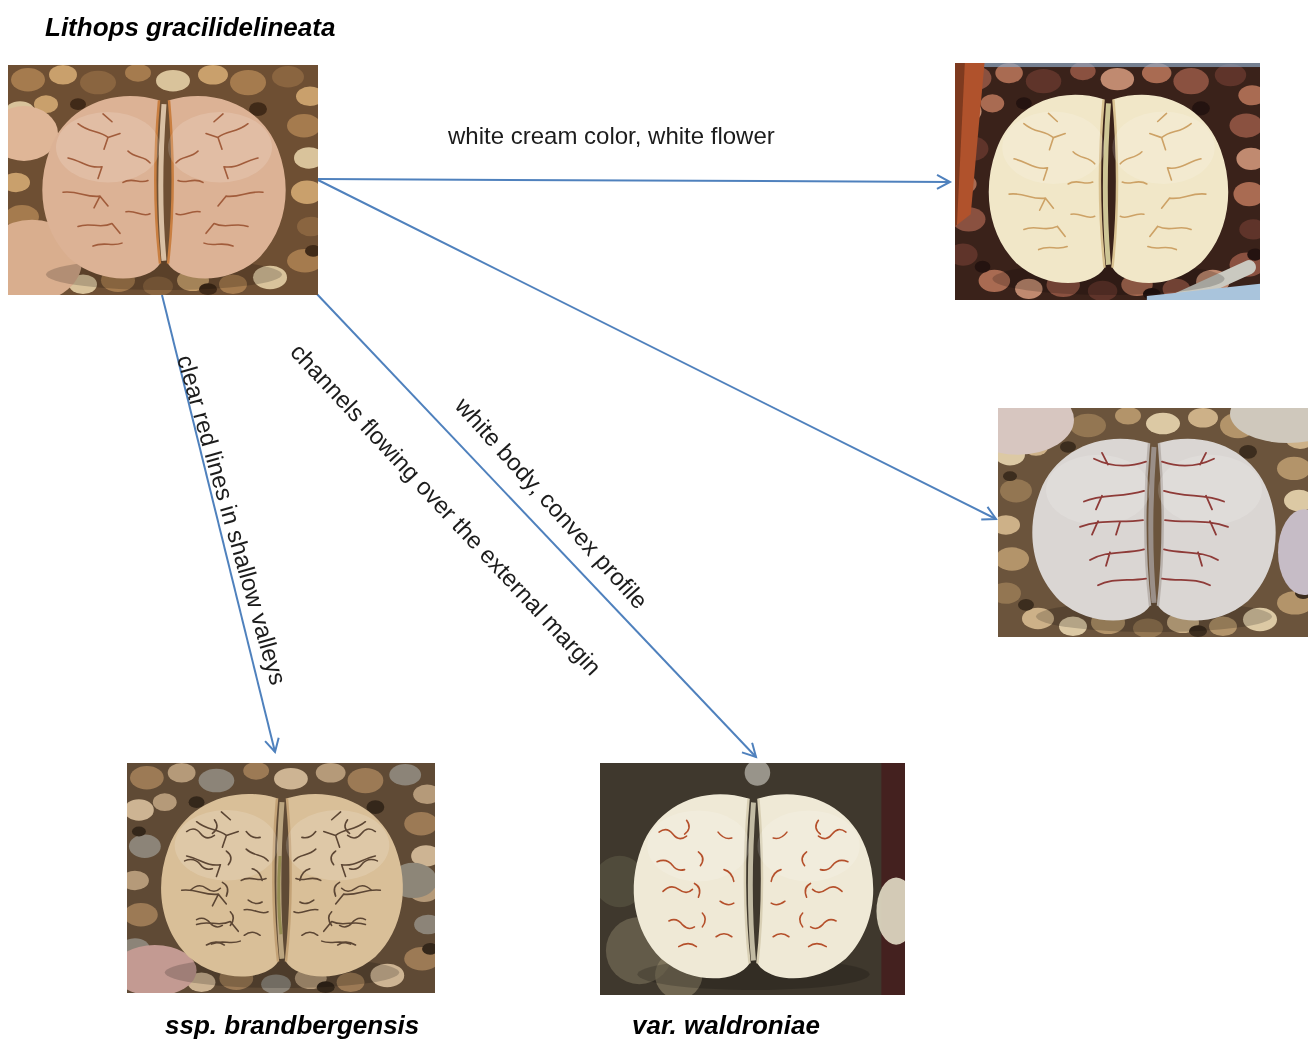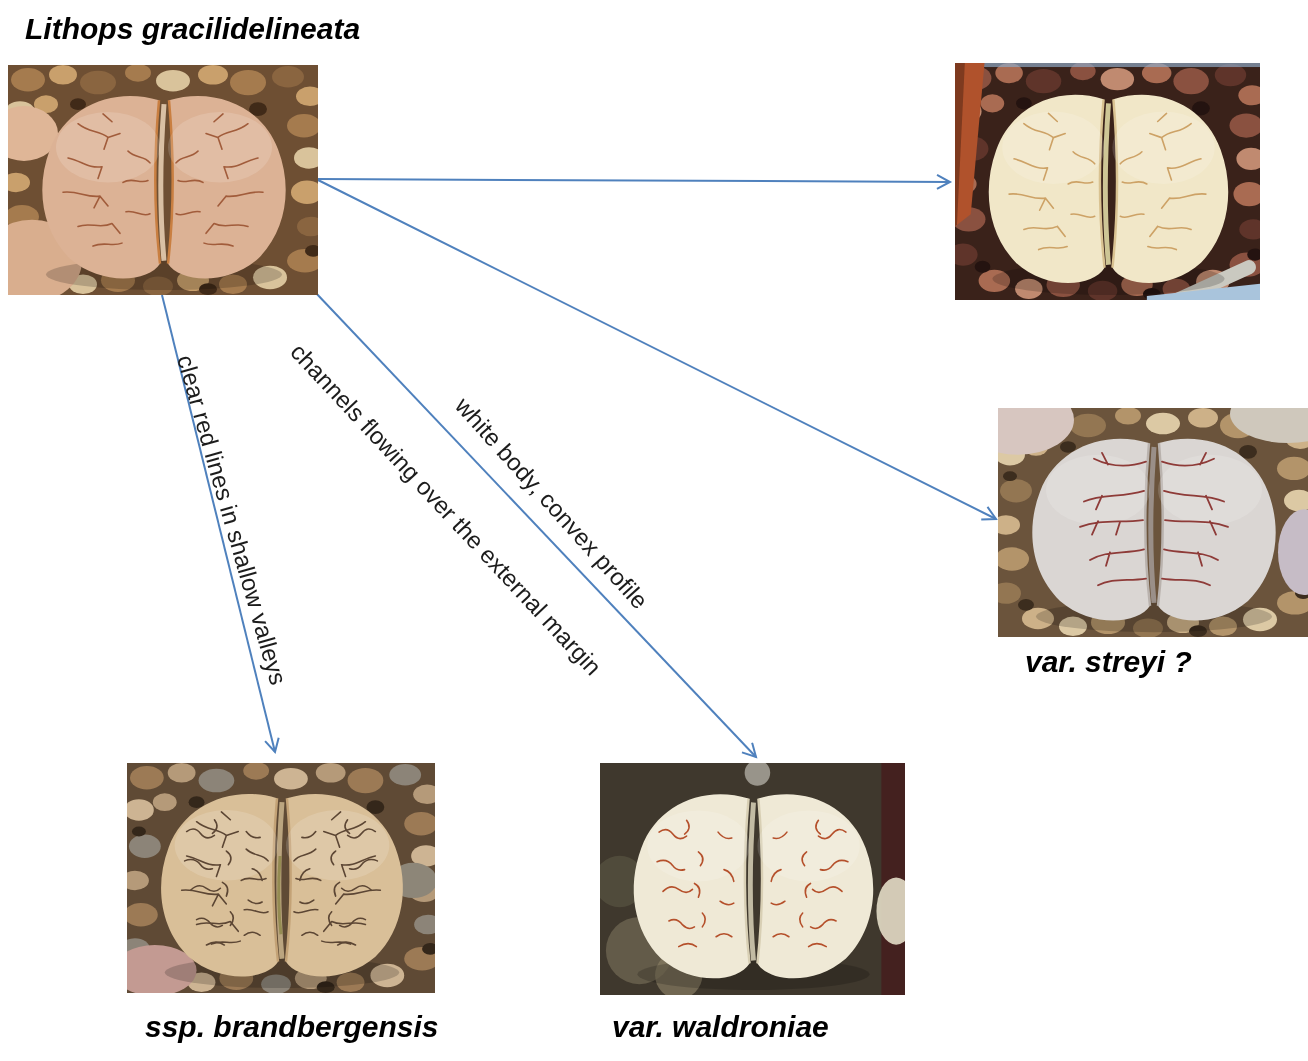--- a/index.html
+++ b/index.html
@@ -1,22 +1,22 @@
 <!DOCTYPE html>
 <html><head>
 <meta charset="utf-8">
 <style>
   html,body{margin:0;padding:0;background:#fff;}
   .canvas{
     position:relative;width:1308px;height:1061px;background:#ffffff;
     font-family:"Liberation Sans", sans-serif;overflow:hidden;
   }
   .name-label{
-    position:absolute;font-weight:bold;font-style:italic;font-size:30px;
-    color:#000;white-space:nowrap;letter-spacing:0px;
+    position:absolute;font-weight:bold;font-style:italic;font-size:26px;
+    color:#000;white-space:nowrap;letter-spacing:0px;margin-left:20px;
   }
   .edge-label{
     position:absolute;font-size:24px;color:#1c1c1c;white-space:nowrap;
   }
   .rot{transform-origin:0 0;}
   .photo{position:absolute;display:block;}
   .arrows{position:absolute;left:0;top:0;pointer-events:none;}
   .defs-store{position:absolute;width:0;height:0;overflow:hidden;}
   .center{text-align:center;}
 </style>
@@ -175,21 +175,21 @@
     <circle cx="80" cy="215" r="24" fill="#877c63" opacity="0.7"></circle>
     <circle cx="20" cy="120" r="26" fill="#55503e" opacity="0.8"></circle>
     <rect x="286" y="0" width="24" height="235" fill="#451d1d" opacity="0.85"></rect>
     <circle cx="160" cy="10" r="13" fill="#98948a"></circle>
     <ellipse cx="301" cy="150" rx="20" ry="34" fill="#e3ddc6" opacity="0.9"></ellipse>
     <use href="#plant"></use>
     <use href="#veinsC"></use>
   </svg>
 
   <div class="name-label" style="left:25px;top:12px;">Lithops gracilidelineata</div>
-  <div class="name-label" style="left:1025px;top:645px;">var. streyi ?</div>
   <div class="name-label" style="left:145px;top:1010px;">ssp. brandbergensis</div>
   <div class="name-label" style="left:612px;top:1010px;">var. waldroniae</div>
 
+  <div class="edge-label" style="left:448px;top:122px;">white cream color, white flower</div>
   <div class="edge-label rot" style="left:470px;top:392px;transform:rotate(48deg);">white body, convex profile</div>
   <div class="edge-label rot" style="left:305px;top:338px;transform:rotate(47deg);">channels flowing over the external margin</div>
   <div class="edge-label rot" style="left:198px;top:352px;transform:rotate(74deg);">clear red lines in shallow valleys</div>
 
 </div>
 
 </body></html>

